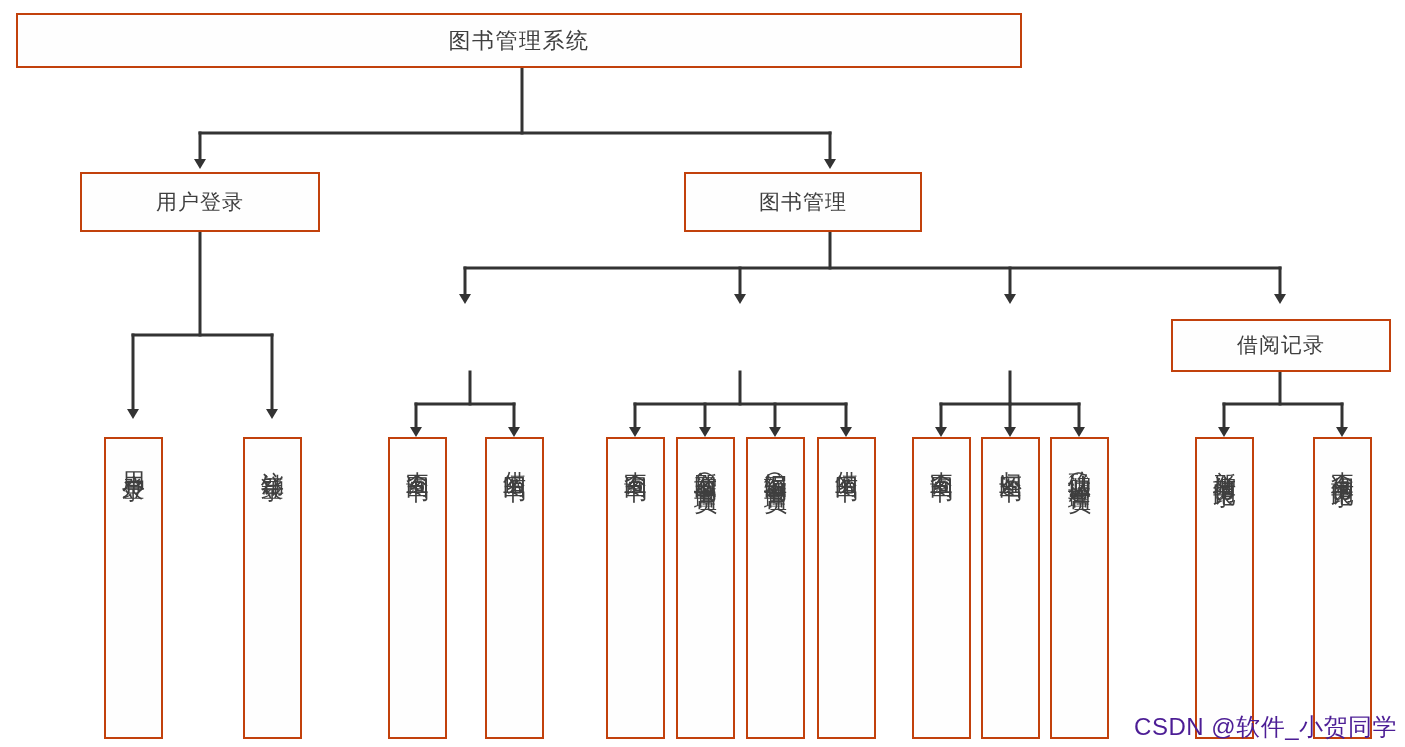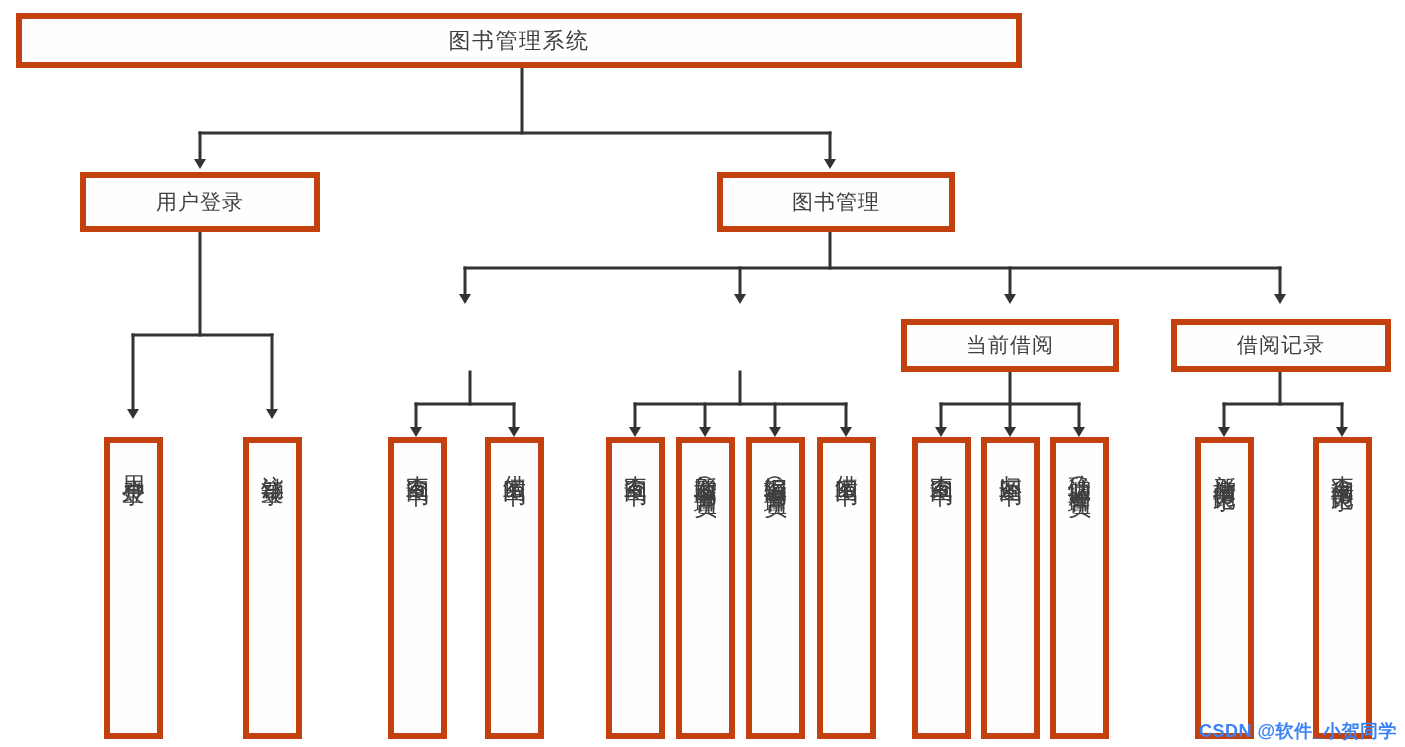--- a/index.html
+++ b/index.html
@@ -23,21 +23,21 @@
     left: 0;
     top: 0;
     width: 1405px;
     height: 747px;
     pointer-events: none;
   }
   .node {
     position: absolute;
     box-sizing: border-box;
     background: #fefefe;
-    border: 6px solid #c2410c;
+    border: 2px solid #c2410c;
     display: flex;
     align-items: center;
     justify-content: center;
     color: #3a3a3a;
   }
   .node-label {
     color: #3f3f3f;
     line-height: 1.18;
     text-align: center;
     white-space: nowrap;
@@ -61,26 +61,25 @@
     writing-mode: vertical-rl;
     text-orientation: upright;
     font-size: 23px;
     letter-spacing: 3px;
     line-height: 1;
   }
   .watermark {
     position: absolute;
     right: 8px;
     bottom: 4px;
-    font-size: 18px;
-    color: #3b82f6;
+    font-size: 24px;
+    color: #4c1d95;
     letter-spacing: 0.5px;
     user-select: none;
     white-space: nowrap;
-    font-weight: bold;
   }
 </style>
 </head>
 <body>
 
 <div id="diagram-root">
 
   <svg class="connectors" viewBox="0 0 1405 747" xmlns="http://www.w3.org/2000/svg">
     <defs>
       <marker id="arrow" markerWidth="10" markerHeight="12" refX="1" refY="6" orient="auto" markerUnits="userSpaceOnUse">
@@ -132,29 +131,26 @@
   </svg>
 
   <div class="node horiz root" style="left:16px; top:13px; width:1006px; height:55px;">
     <span class="node-label">图书管理系统</span>
   </div>
 
   <div class="node horiz" style="left:80px; top:172px; width:240px; height:60px;">
     <span class="node-label">用户登录</span>
   </div>
 
-  <div class="node horiz" style="left:717px; top:172px; width:238px; height:60px;">
+  <div class="node horiz" style="left:684px; top:172px; width:238px; height:60px;">
     <span class="node-label">图书管理</span>
   </div>
 
 
 
-  <div class="node horiz" style="left:901px; top:319px; width:218px; height:53px;">
-    <span class="node-label">当前借阅</span>
-  </div>
 
   <div class="node horiz" style="left:1171px; top:319px; width:220px; height:53px;">
     <span class="node-label">借阅记录</span>
   </div>
 
   <div class="node vert" style="left:104px; top:437px; width:59px; height:302px;">
     <span class="node-label">用户登录</span>
   </div>
 
   <div class="node vert" style="left:243px; top:437px; width:59px; height:302px;">

